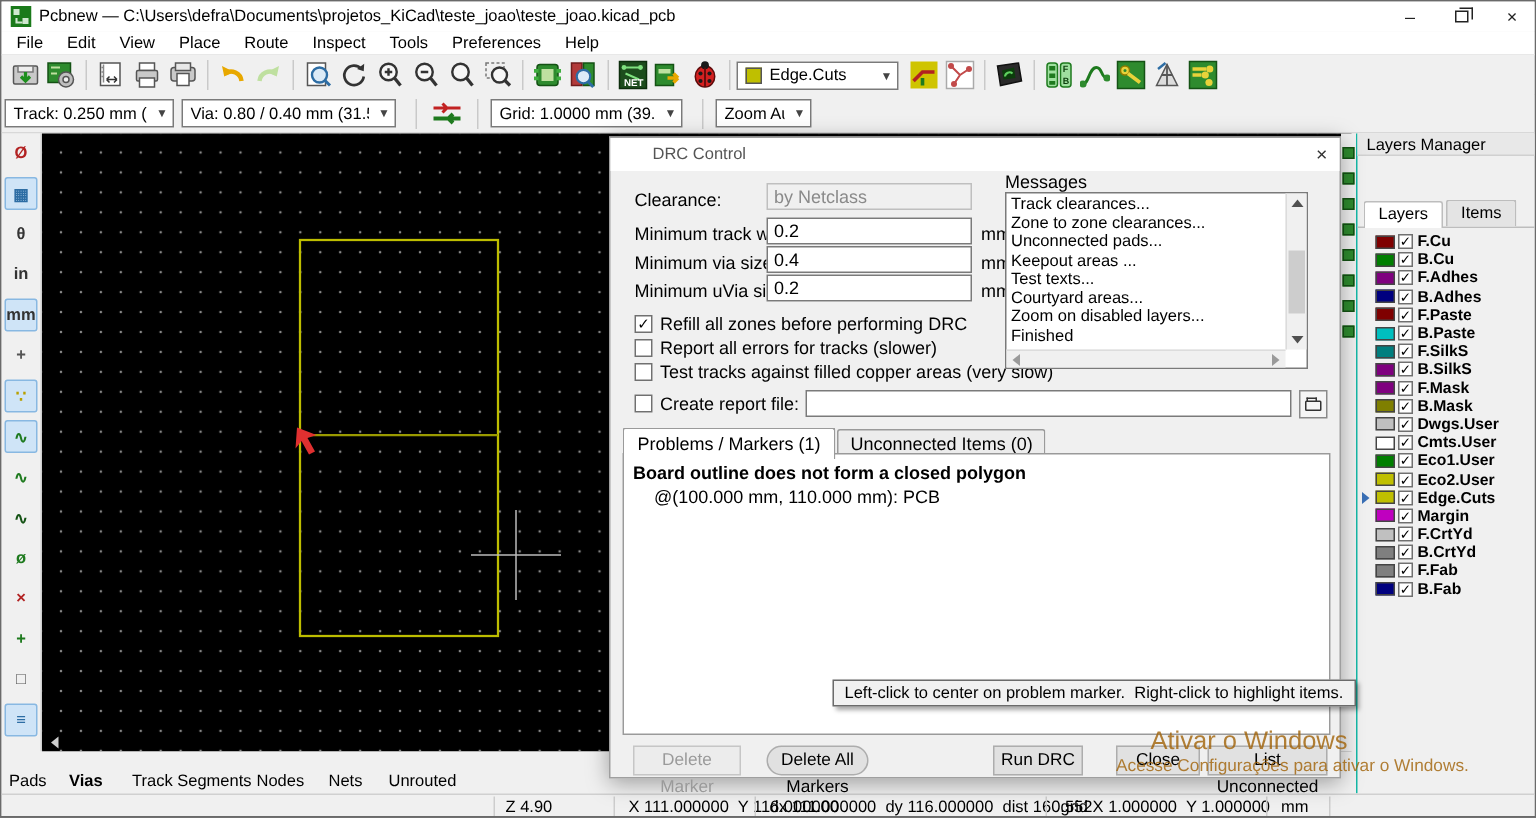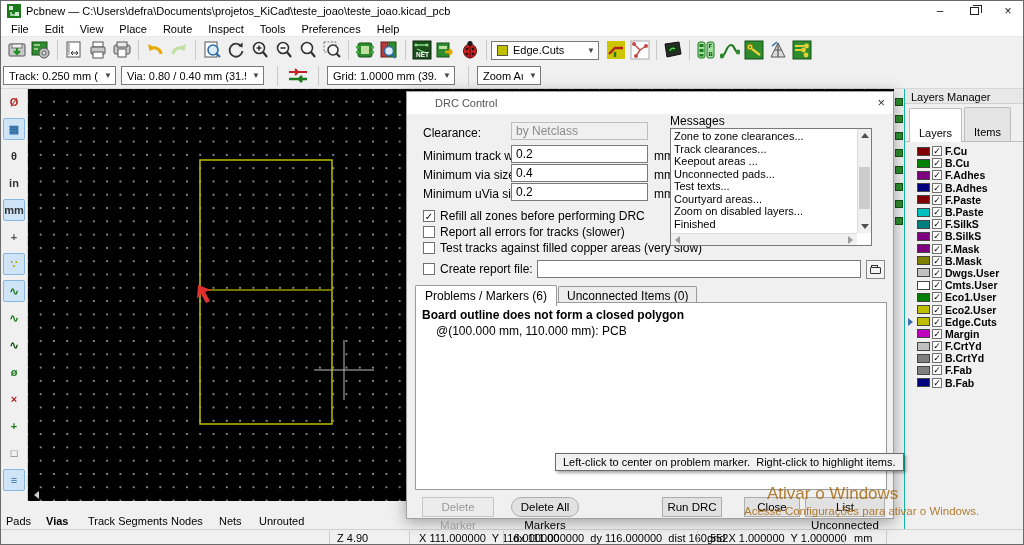--- a/index.html
+++ b/index.html
@@ -40,21 +40,21 @@
   .canvas svg { position:absolute; left:0; top:0; }
   .hscroll-arrow { position:absolute; left:6px; bottom:2px; width:0; height:0; border-top:4px solid transparent; border-bottom:4px solid transparent; border-right:5px solid #cfcfcf; }
 
   .right-sliver { position:absolute; left:893px; top:88px; width:10px; height:412px; background:#f0f0f0; }
   .right-sliver .frag { width:8px; height:8px; background:#2e8b2e; border:1px solid #145214; margin:9px 0 9px 1px; }
 
   
   .layerspanel { position:absolute; left:903px; top:88px; width:121px; height:440px; background:#f0f0f0; border-left:1px solid #14b8a6; }
   .lp-header { height:15px; font-size:11px; padding:2px 0 0 6px; background:#e8e8e8; border-bottom:1px solid #d0d0d0; }
   .lp-tabs { display:flex; padding:3px 0 0 4px; border-bottom:1px solid #bdbdbd; }
-  .lp-tab { font-size:11px; padding:18px 9px 2px 9px; border:1px solid #bdbdbd; border-bottom:none; background:#e4e4e4; border-radius:2px 2px 0 0; margin-right:2px; }
+  .lp-tab { font-size:11px; padding:2px 9px 2px 9px; border:1px solid #bdbdbd; border-bottom:none; background:#e4e4e4; border-radius:2px 2px 0 0; margin-right:2px;margin-top:26px; }
   .lp-tab.active { background:#fff; position:relative; top:1px; padding-bottom:3px; }
   .lp-list { padding:3px 0 0 2px; }
   .layer-row { display:flex; align-items:center; height:12.2px; position:relative; padding-left:10px; }
   .row-arrow { position:absolute; left:1px; top:2px; width:0; height:0; border-top:4px solid transparent; border-bottom:4px solid transparent; border-left:5px solid #3a6fb5; visibility:hidden; }
   .layer-row.selected .row-arrow { visibility:visible; }
   .layer-swatch { width:13px; height:9px; border:1px solid #444; flex:0 0 auto; }
   .cbx { width:10px; height:10px; background:#fff; border:1px solid #707070; font-size:9px; line-height:9px; text-align:center; margin:0 3px 0 2px; flex:0 0 auto; color:#000; }
   .layer-name { font-size:10.5px; font-weight:bold; white-space:nowrap; }
 
   
@@ -701,24 +701,24 @@
         <div class="chkrow chkopt" style="left: 16px; top: 149px;">
           <span class="chk"></span>
           <span>Test tracks against filled copper areas (very slow)</span>
         </div>
       </div>
 
     <span class="dlg-label" style="left:263px; top:22px;">Messages</span>
     <div class="msgbox">
       <div class="lines">
 
-      <div>Zone to zone clearances...</div>
-          <div>Track clearances...</div>
+      <div>Track clearances...</div>
+          <div>Zone to zone clearances...</div>
+          <div>Unconnected pads...</div>
           <div>Keepout areas ...</div>
-          <div>Unconnected pads...</div>
           <div>Test texts...</div>
           <div>Courtyard areas...</div>
           <div>Zoom on disabled layers...</div>
           <div>Finished</div>
         </div>
       <div class="vscroll">
         <span class="arr up"></span>
         <div class="thumb"></div>
         <span class="arr down"></span>
       </div>
@@ -732,21 +732,21 @@
       <span class="chk"></span>
       <span>Create report file:</span>
     </div>
     <input class="dlg-input" style="left: 130px; top: 168px; width: 324px;" value="">
     <div class="folderbtn">
         <span class="ficon"></span>
       </div>
 
     <div class="dlg-tabs">
 
-    <span class="dlg-tab active">Problems / Markers (6)</span>
+    <span class="dlg-tab active">Problems / Markers (1)</span>
         <span class="dlg-tab">Unconnected Items (0)</span>
       </div>
 
     <div class="problems">
       <div class="prob-title">Board outline does not form a closed polygon</div>
       <div class="prob-detail">@(100.000 mm, 110.000 mm): PCB</div>
     </div>
 
     <div class="tooltip">Left-click to center on problem marker.  Right-click to highlight items.</div>
 

